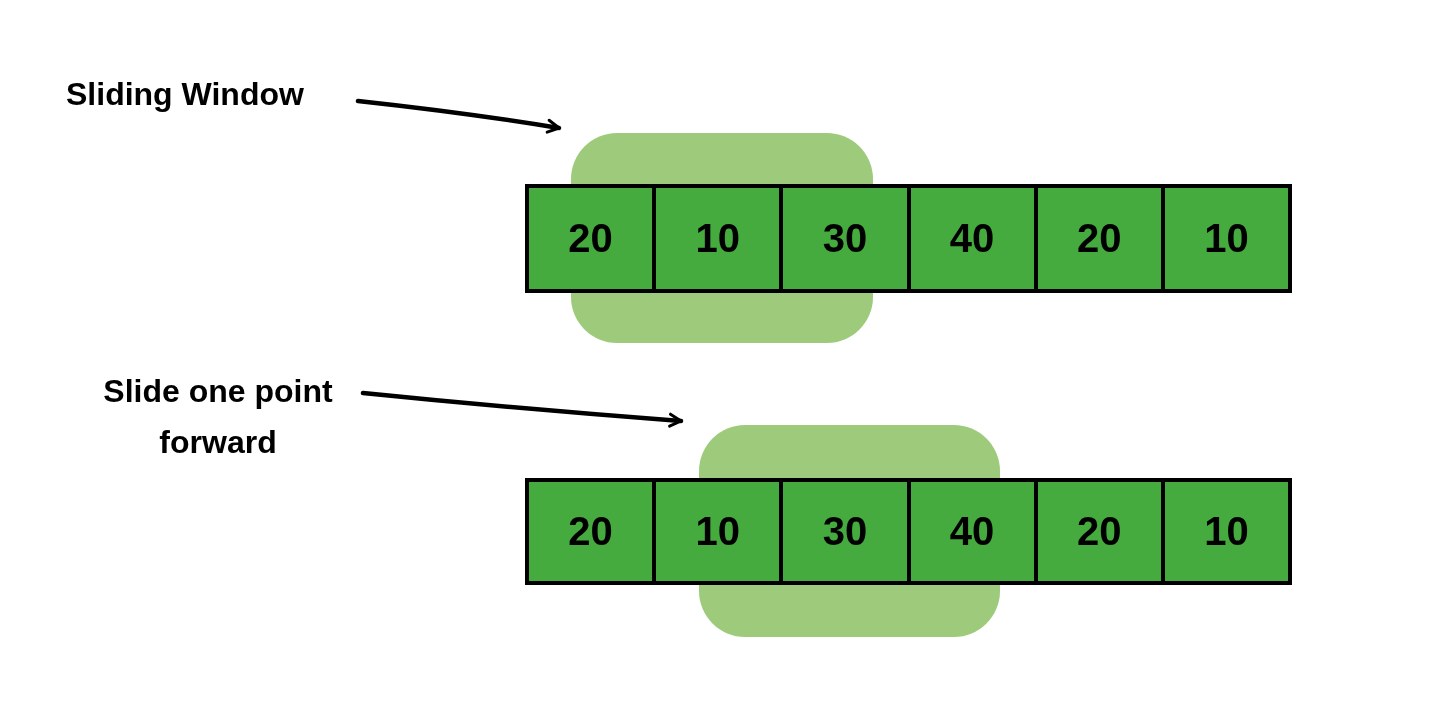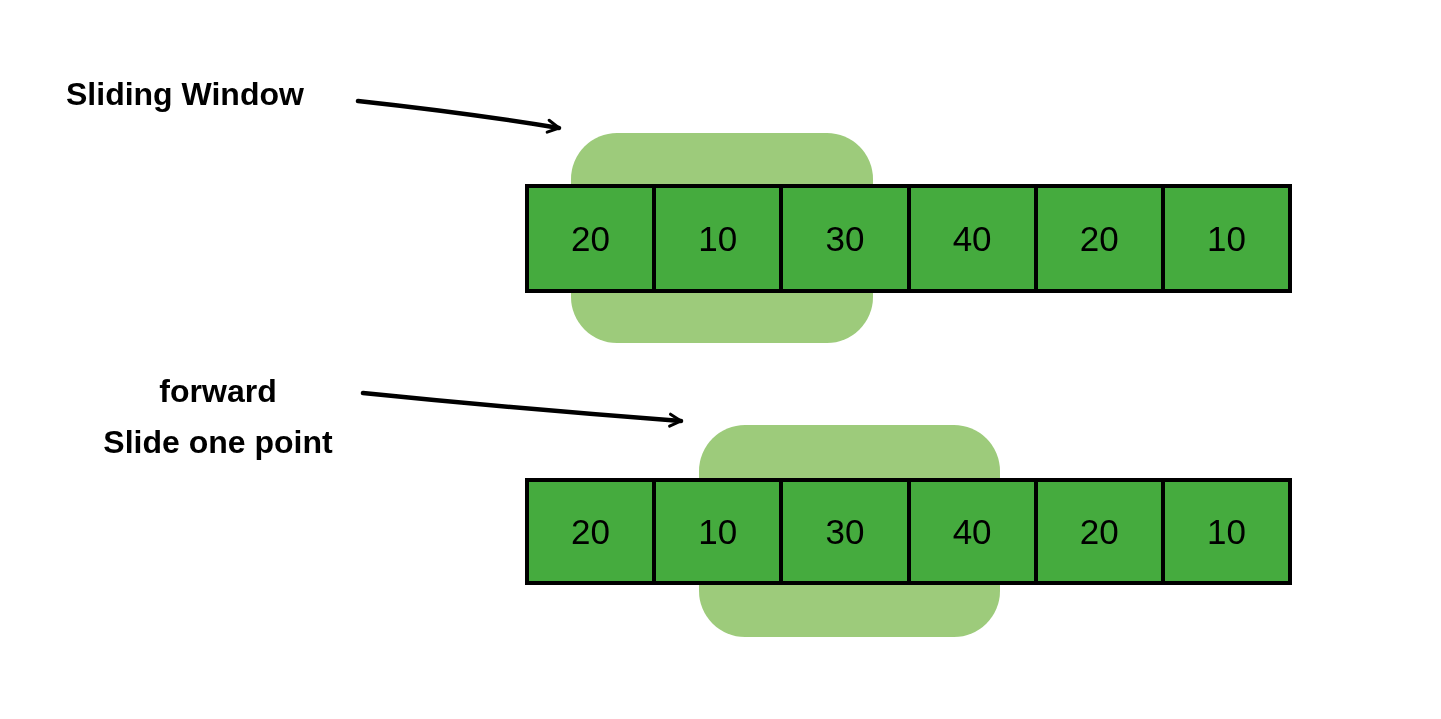--- a/index.html
+++ b/index.html
@@ -71,35 +71,35 @@
   }
   .array-top    { top: 184px; height: 109px; }
   .array-bottom { top: 478px; height: 107px; }
 
   .cell {
     flex: 1;
     background: var(--cell-fill, #45AB3E);
     display: flex;
     align-items: center;
     justify-content: center;
-    font-size: 35px;
-    font-weight: normal;
+    font-size: 40px;
+    font-weight: bold;
   }
   .cell + .cell { border-left: 4px solid var(--border, #000000); }
 </style>
 </head>
 <body>
 
 <div class="canvas">
 
   <div class="label label-sliding-window">Sliding Window</div>
 
   <div class="label label-slide-forward">
+    <div>Slide one point</div>
     <div>forward</div>
-    <div>Slide one point</div>
   </div>
 
   <svg class="arrows" viewBox="0 0 1441 719">
     <defs>
       <marker id="arrowhead" markerUnits="userSpaceOnUse" markerWidth="18" markerHeight="18" viewBox="0 0 18 18" refX="14" refY="9" orient="auto">
         <path class="arrowhead-path" d="M3,3 L14,9 L3,15"></path>
       </marker>
     </defs>
     <path class="arrow" d="M358,101 Q468,113 559,128" marker-end="url(#arrowhead)"></path>
     <path class="arrow" d="M363,393 Q520,409 681,421" marker-end="url(#arrowhead)"></path>

